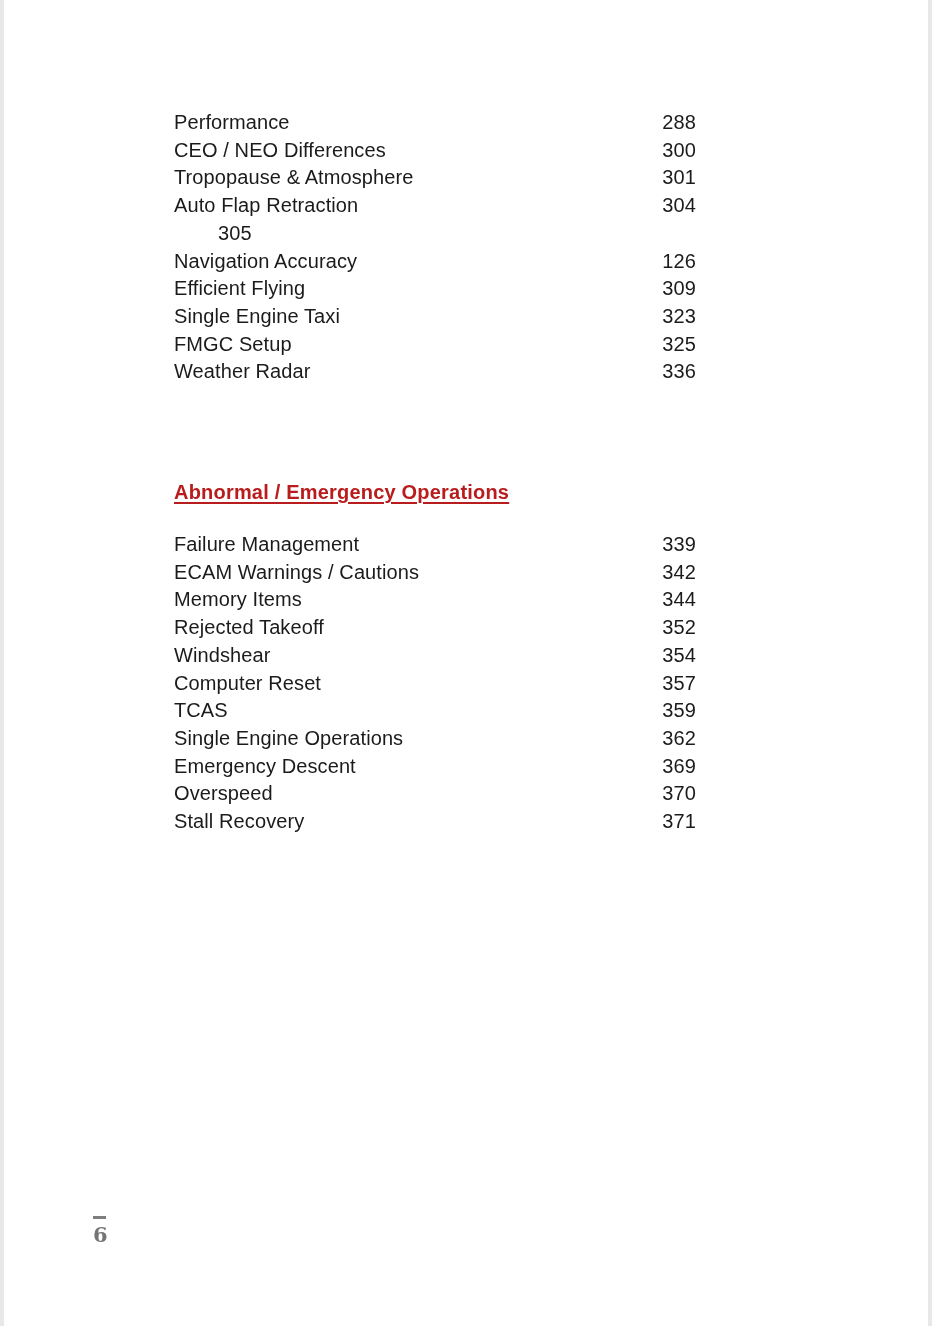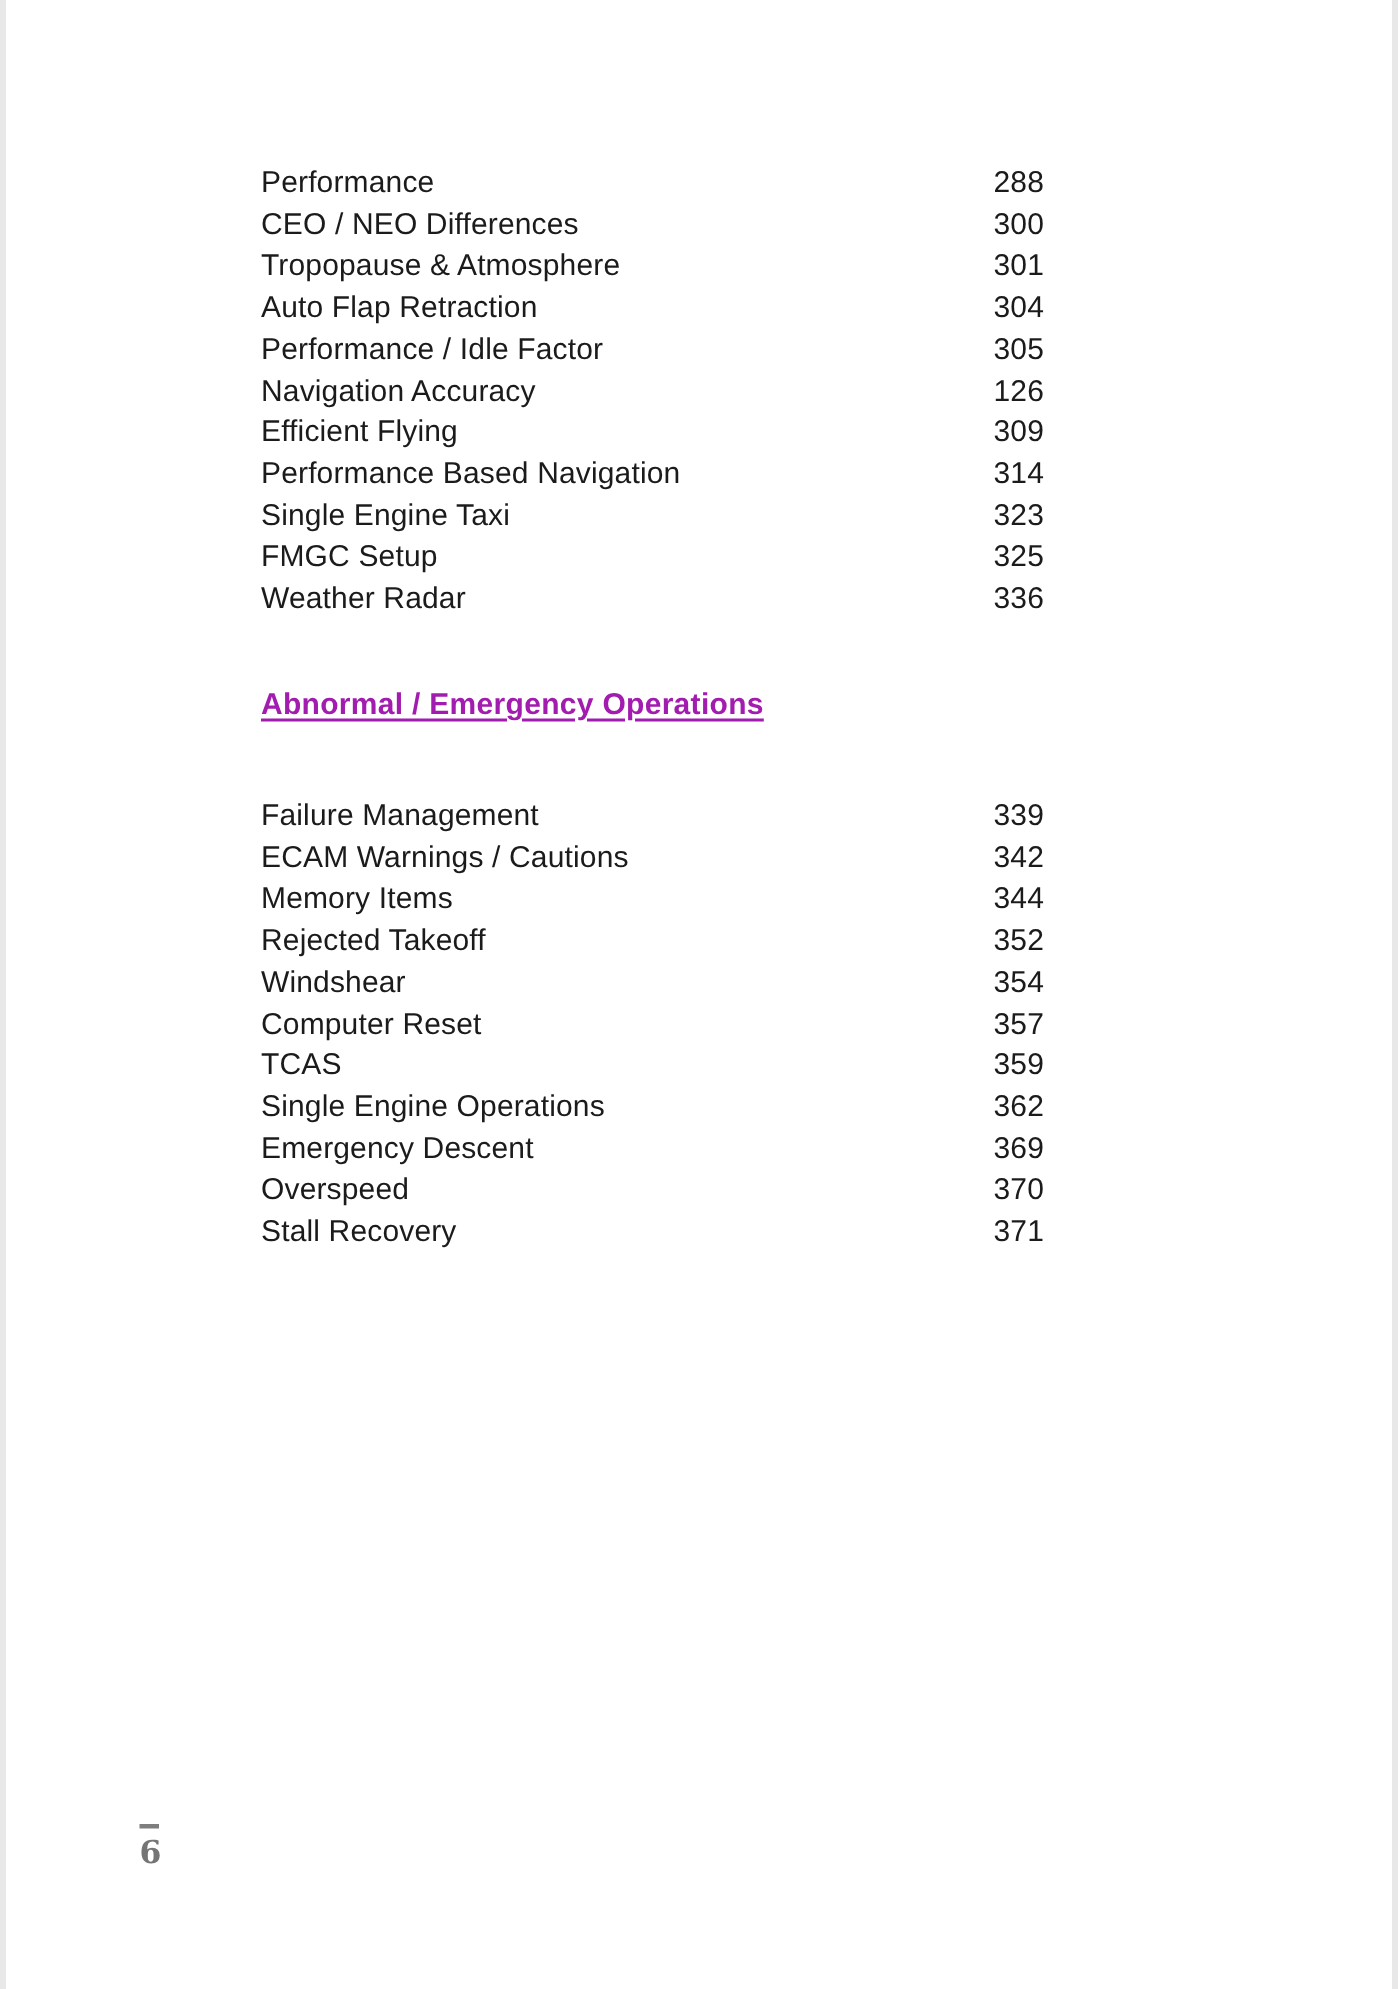--- a/index.html
+++ b/index.html
@@ -26,26 +26,26 @@
     align-items: baseline;
     line-height: 27.7px;
     font-size: 20px;
     letter-spacing: 0.1px;
   }
   .toc-title { white-space: nowrap; }
   .toc-page  { white-space: nowrap; margin-left: 44px; }
   .section-heading {
     position: absolute;
     left: 170px;
-    top: 456px;
+    top: 478px;
     font-size: 20px;
     font-weight: 700;
     line-height: 28px;
     letter-spacing: 0.2px;
-    color: #a21caf;
+    color: #b91c1c;
     text-decoration: underline;
     text-decoration-thickness: 2px;
     text-underline-offset: 3px;
   }
   .footer {
     position: absolute;
     left: 89px;
     top: 1216px;
   }
   .footer-rule {
@@ -83,38 +83,33 @@
         <span class="toc-title">Tropopause &amp; Atmosphere</span>
         <span class="toc-page">301</span>
       </div>
 
       <div class="toc-row">
         <span class="toc-title">Auto Flap Retraction</span>
         <span class="toc-page">304</span>
       </div>
 
       <div class="toc-row">
-        <span class="toc-title">Performance / Idle Factor</span>
         <span class="toc-page">305</span>
       </div>
 
       <div class="toc-row">
         <span class="toc-title">Navigation Accuracy</span>
         <span class="toc-page">126</span>
       </div>
 
       <div class="toc-row">
         <span class="toc-title">Efficient Flying</span>
         <span class="toc-page">309</span>
       </div>
 
-      <div class="toc-row">
-        <span class="toc-title">Performance Based Navigation</span>
-        <span class="toc-page">314</span>
-      </div>
 
       <div class="toc-row">
         <span class="toc-title">Single Engine Taxi</span>
         <span class="toc-page">323</span>
       </div>
 
       <div class="toc-row">
         <span class="toc-title">FMGC Setup</span>
         <span class="toc-page">325</span>
       </div>

